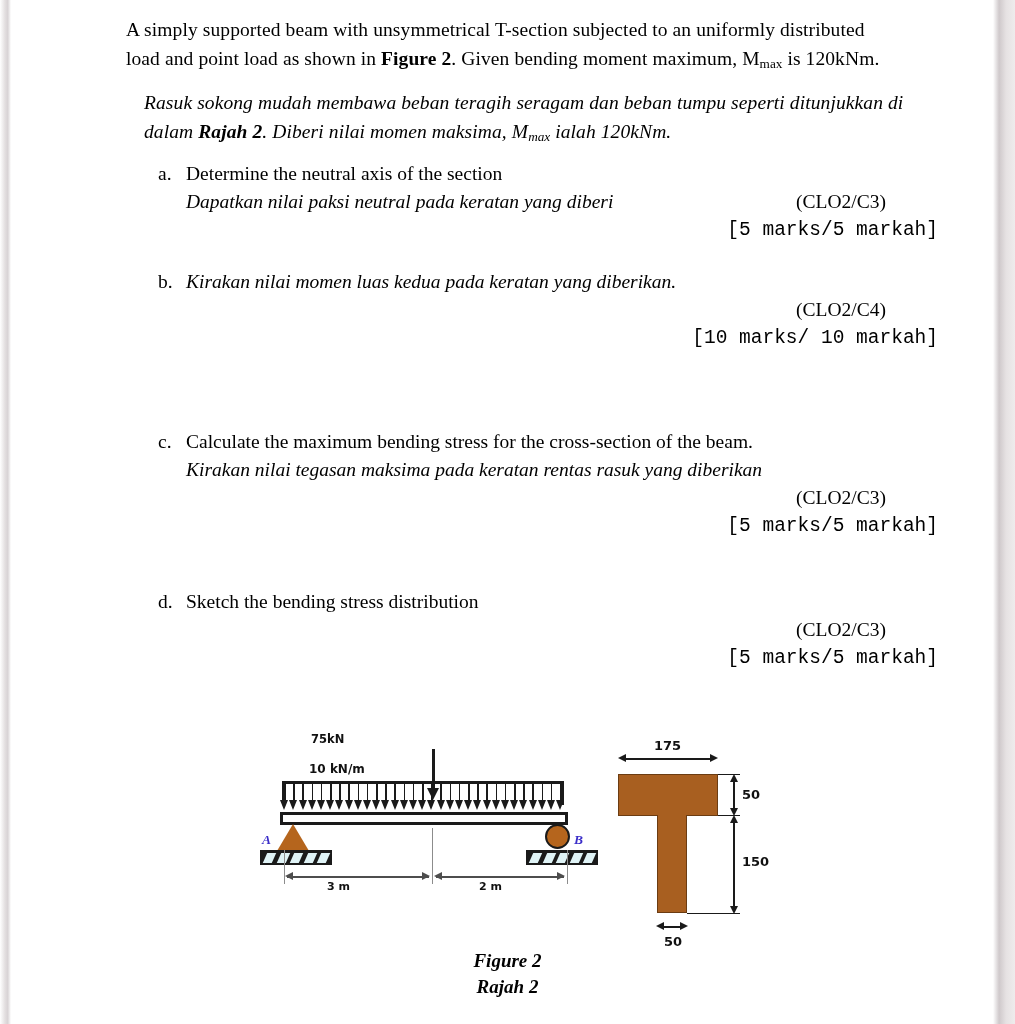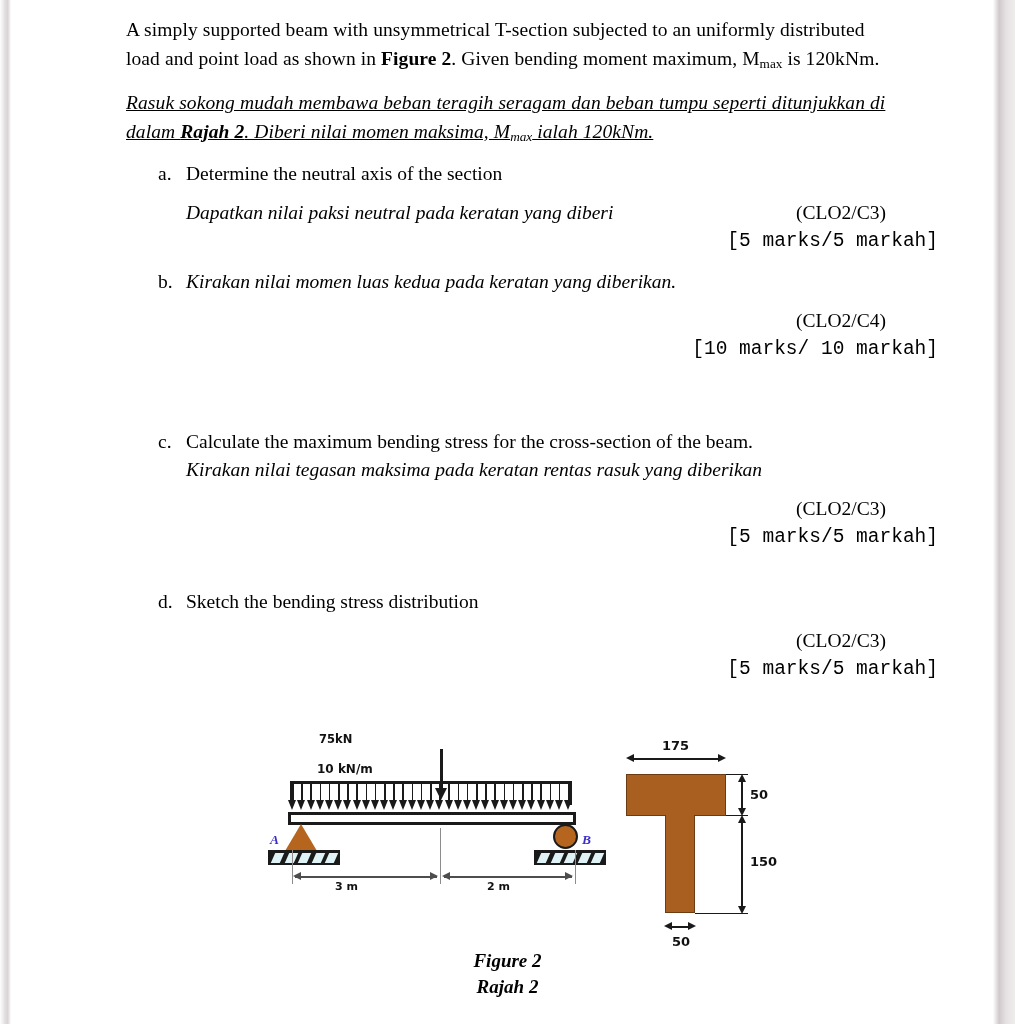--- a/index.html
+++ b/index.html
@@ -39,23 +39,22 @@
 
   
   .para {
     position: absolute;
     font-size: 19.5px;
     line-height: 29px;
     letter-spacing: 0.1px;
   }
   .p-intro { left: 126px; top: 15px; width: 770px; }
   .p-malay {
-    left: 126px; top: 88px; width: 775px;
+    left: 144px; top: 88px; width: 775px;
     font-style: italic;
-    text-decoration: underline;
   }
   .bold { font-weight: bold; }
   sub {
     font-size: 0.68em;
     vertical-align: -0.22em;
     letter-spacing: 0;
     margin-top: 48px;
   }
 
   
@@ -74,21 +73,20 @@
     flex: 0 0 28px;
     text-align: left;
   }
   .q-body { flex: 1 1 auto; }
   .q-en { display: block; }
   .q-my { display: block; font-style: italic; }
   .clo {
     display: block;
     text-align: right;
     padding-right: 62px;
-    margin-top: 11px;
   }
   .marks {
     display: block;
     text-align: right;
     padding-right: 10px;
     font-family: Liberation Mono, monospace;
   }
   .q-inline {
     display: flex;
     justify-content: space-between;
@@ -97,21 +95,21 @@
   .q-inline .clo { padding-right: 62px; text-align: right; }
 
   .qa { left: 158px; top: 160px; }
   .qb { left: 158px; top: 268px; }
   .qc { left: 158px; top: 428px; }
   .qd { left: 158px; top: 588px; }
 
   
   .figure-wrap {
     position: absolute;
-    left: 12px; top: 718px;
+    left: 4px; top: 718px;
     width: 854px; height: 300px;
   }
 
   
   .beam {
     position: absolute;
     left: 250px; top: 6px;
     width: 330px; height: 145px;
     font-family: "DejaVu Sans", "Liberation Sans", sans-serif;
   }

